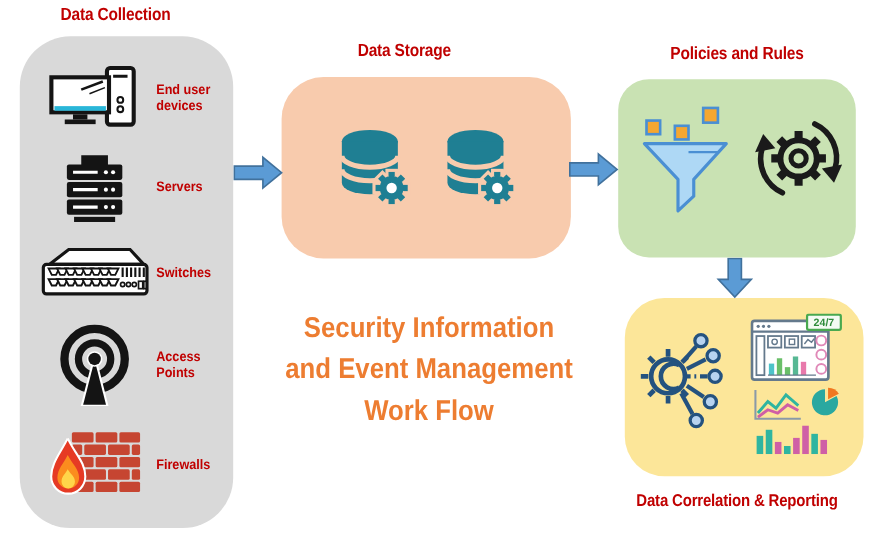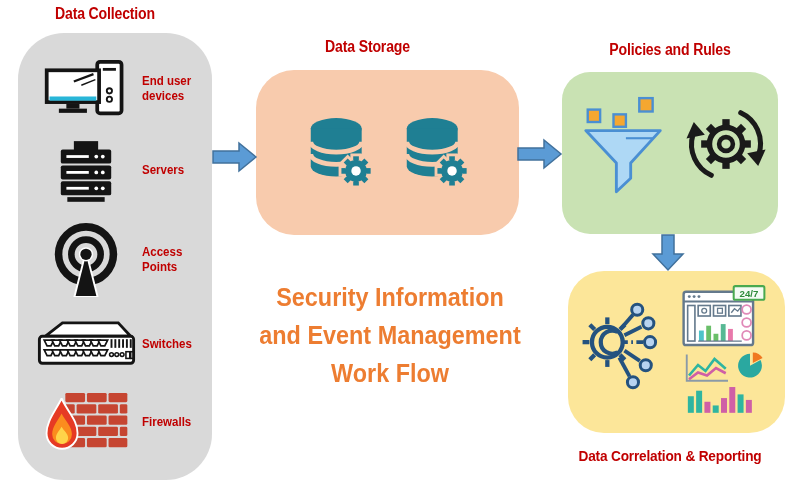--- a/index.html
+++ b/index.html
@@ -92,32 +92,20 @@
               <circle cx="48" cy="17.5" r="2"></circle>
             <circle cx="41" cy="34.5" r="2"></circle>
               <circle cx="48" cy="34.5" r="2"></circle>
             <circle cx="41" cy="51.5" r="2"></circle>
               <circle cx="48" cy="51.5" r="2"></circle>
           </g>
           <rect x="10" y="61" width="40" height="5" fill="#141414"></rect>
         </svg>
       </div>
       <div class="dc-label">Servers</div>
-    </div>
-
-    <div class="dc-row">
-      <div class="dc-icon">
-        <svg width="70" height="74" viewBox="0 0 74 78">
-          <circle cx="37" cy="33" r="29" fill="none" stroke="#141414" stroke-width="8"></circle>
-          <circle cx="37" cy="33" r="15.5" fill="none" stroke="#141414" stroke-width="7"></circle>
-          <polygon points="37,34 26,77 48,77" fill="#141414" stroke="#fff" stroke-width="4" paint-order="stroke"></polygon>
-          <circle cx="37" cy="33" r="6" fill="#141414" stroke="#fff" stroke-width="3" paint-order="stroke"></circle>
-        </svg>
-      </div>
-      <div class="dc-label">Access Points</div>
     </div>
 
     <div class="dc-row">
       <div class="dc-icon">
         <svg width="105" height="50" viewBox="0 0 106 52">
           <defs>
               <polygon id="port" points="0,0 10,0 7,6 3,6" fill="#fff" stroke="#141414" stroke-width="1.8"></polygon>
             </defs>
           <path d="M10 18 L28 4 H86 L99 18 Z" fill="#fff" stroke="#141414" stroke-width="3"></path>
           <rect x="4" y="18" width="98" height="28" rx="3" fill="#fff" stroke="#141414" stroke-width="3"></rect>
@@ -152,20 +140,32 @@
             <rect x="94" y="34" width="4" height="7"></rect>
               <rect x="99" y="34" width="3" height="7"></rect>
           </g>
         </svg>
       </div>
       <div class="dc-label">Switches</div>
     </div>
 
     <div class="dc-row">
       <div class="dc-icon">
+        <svg width="70" height="74" viewBox="0 0 74 78">
+          <circle cx="37" cy="33" r="29" fill="none" stroke="#141414" stroke-width="8"></circle>
+          <circle cx="37" cy="33" r="15.5" fill="none" stroke="#141414" stroke-width="7"></circle>
+          <polygon points="37,34 26,77 48,77" fill="#141414" stroke="#fff" stroke-width="4" paint-order="stroke"></polygon>
+          <circle cx="37" cy="33" r="6" fill="#141414" stroke="#fff" stroke-width="3" paint-order="stroke"></circle>
+        </svg>
+      </div>
+      <div class="dc-label">Access Points</div>
+    </div>
+
+    <div class="dc-row">
+      <div class="dc-icon">
         <svg width="88" height="62" viewBox="0 0 92 66">
           <g fill="#c64531">
             <rect x="24" y="2" width="21" height="10" rx="1.5"></rect>
               <rect x="47" y="2" width="21" height="10" rx="1.5"></rect>
               <rect x="70" y="2" width="20" height="10" rx="1.5"></rect>
             <rect x="24" y="14" width="10" height="10" rx="1.5"></rect>
               <rect x="36" y="14" width="21" height="10" rx="1.5"></rect>
               <rect x="59" y="14" width="21" height="10" rx="1.5"></rect>
               <rect x="82" y="14" width="8" height="10" rx="1.5"></rect>
             <rect x="24" y="26" width="21" height="10" rx="1.5"></rect>

